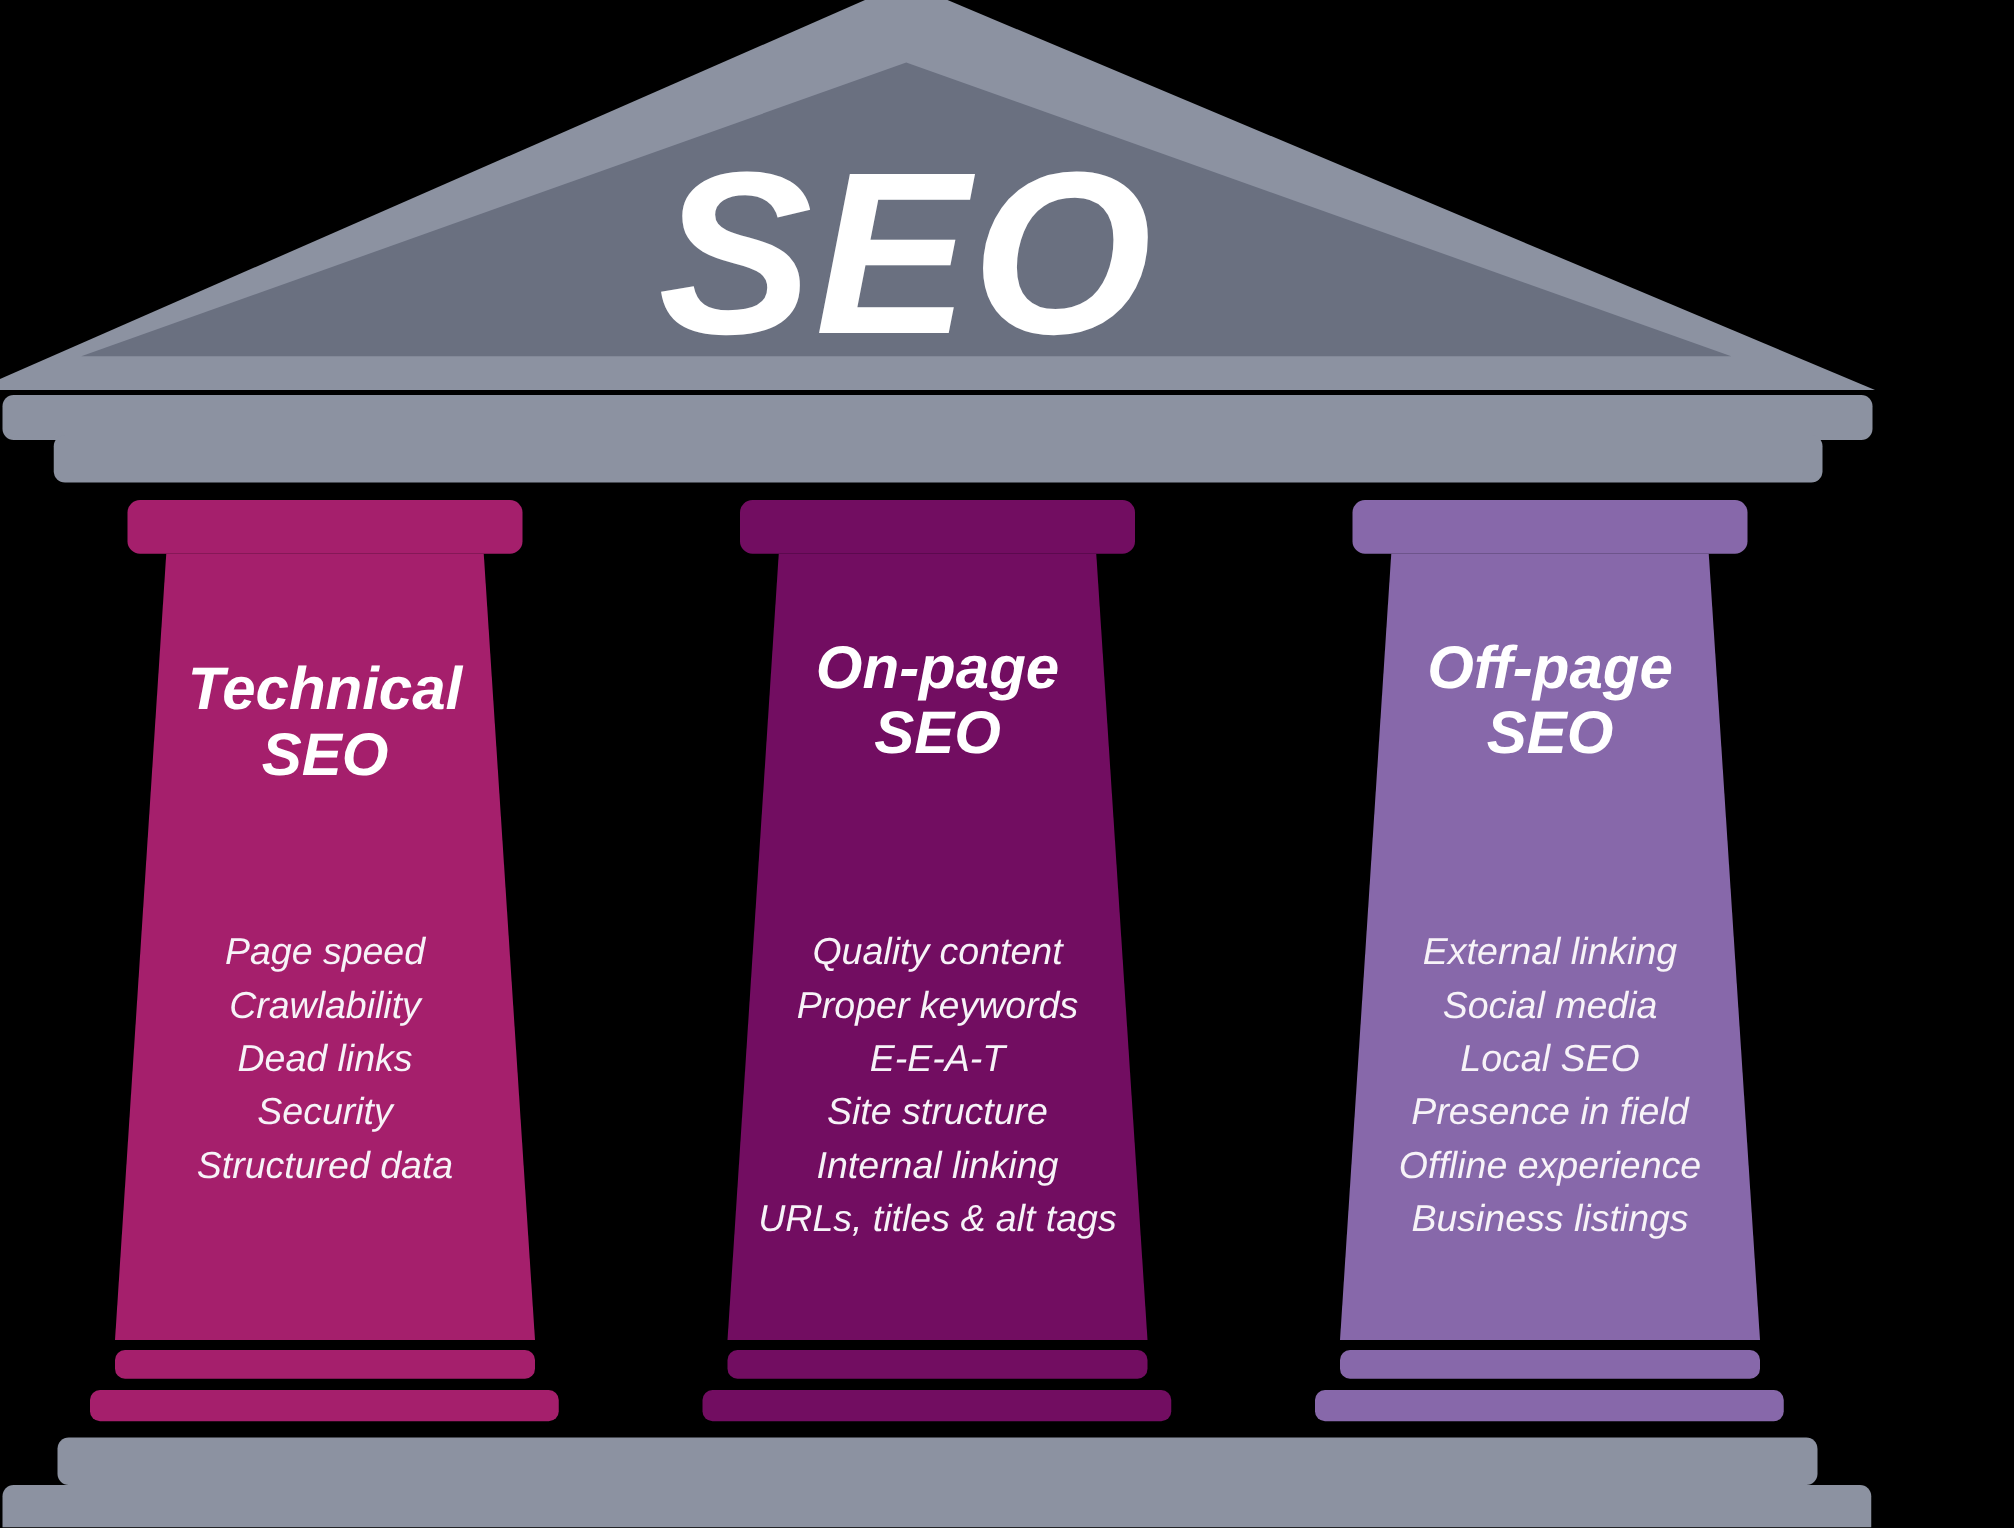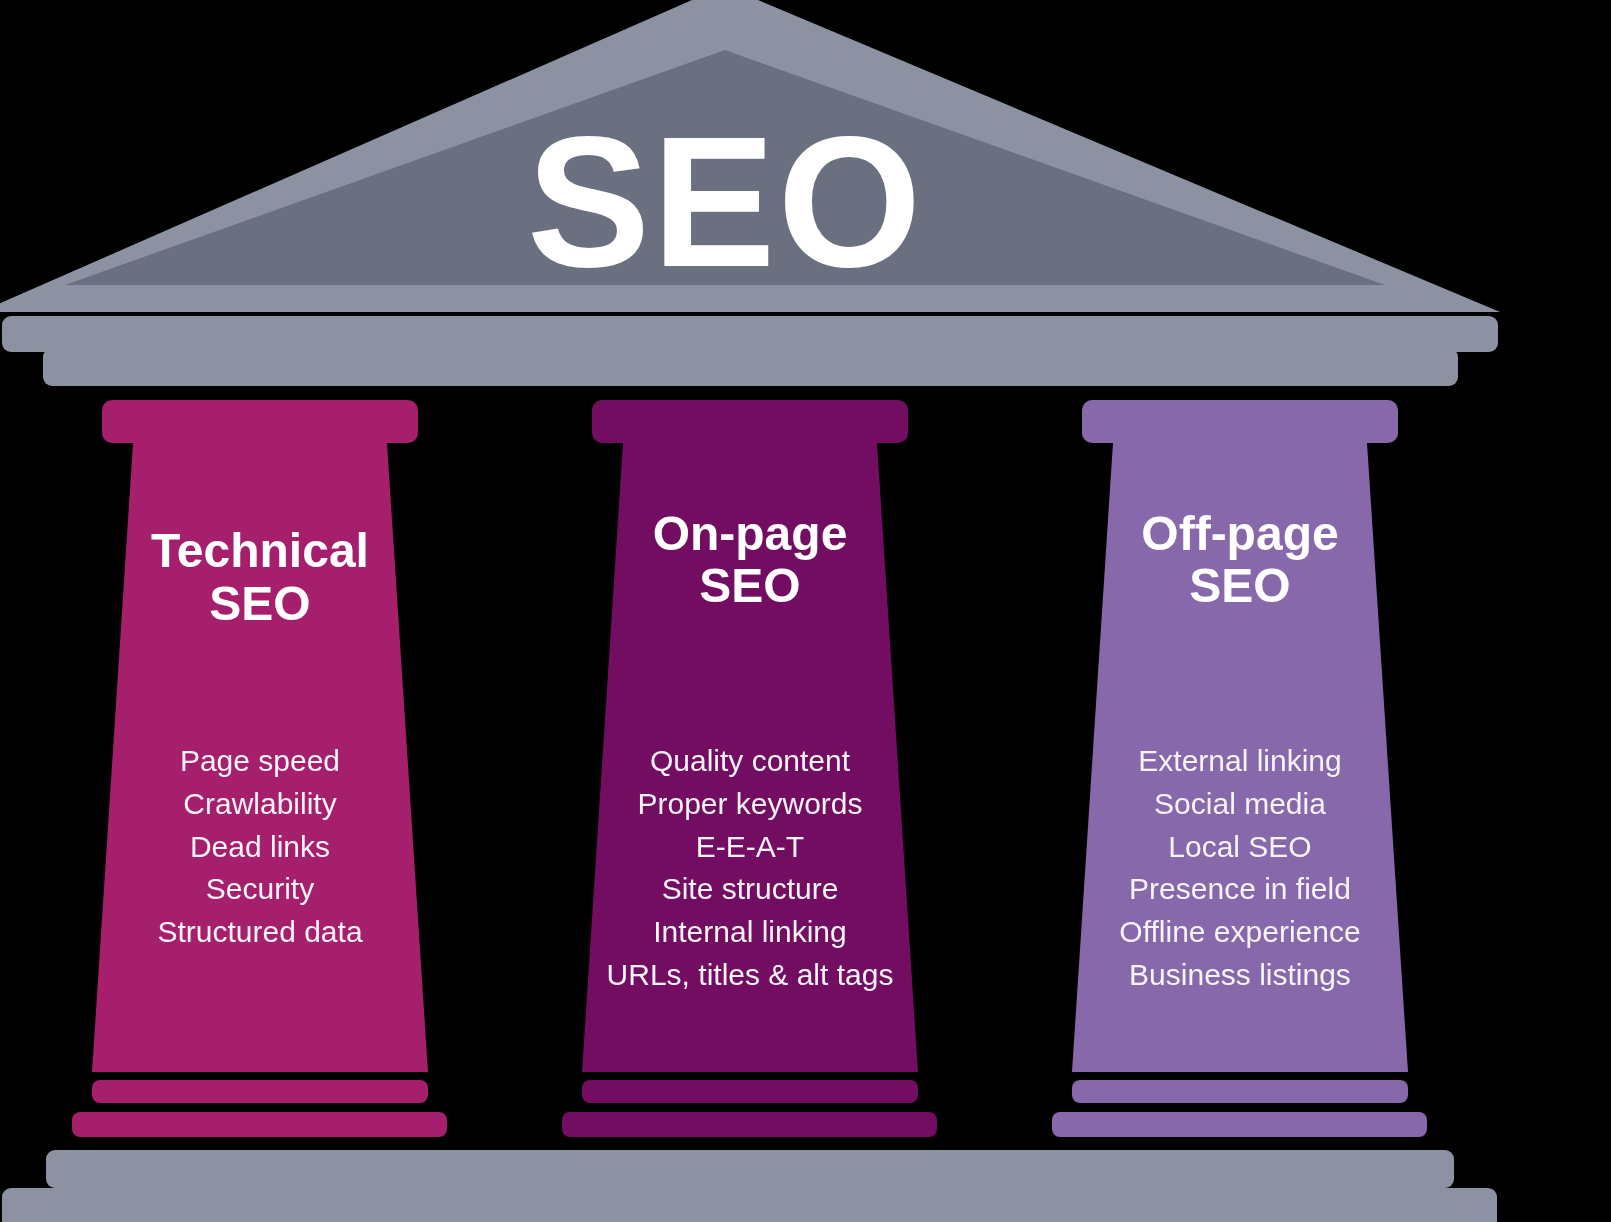--- a/index.html
+++ b/index.html
@@ -9,20 +9,21 @@
     width: 1611px;
     height: 1222px;
     overflow: hidden;
     font-family: "Liberation Sans", sans-serif;
   }
   .stage {
     position: relative;
     width: 1611px;
     height: 1222px;
     background: #000000;
+    font-style: italic;
   }
   svg { display: block; }
   text {
     fill: #ffffff;
     font-family: "Liberation Sans", "DejaVu Sans", sans-serif;
   }
   .temple-title {
     font-size: 185px;
     font-weight: 700;
     letter-spacing: 2px;

